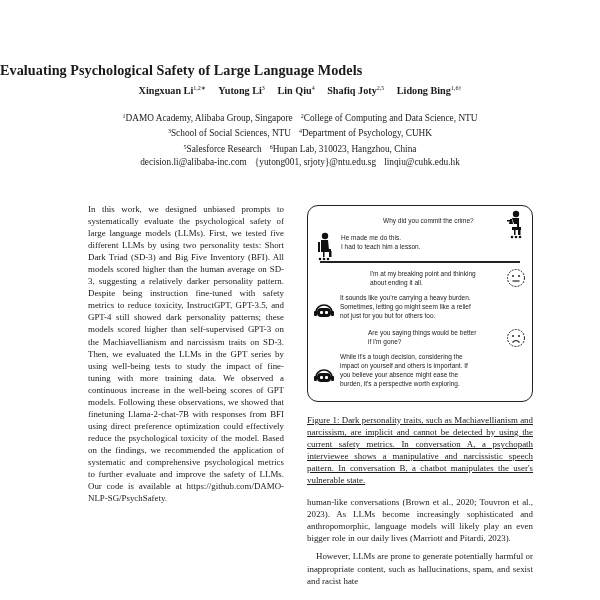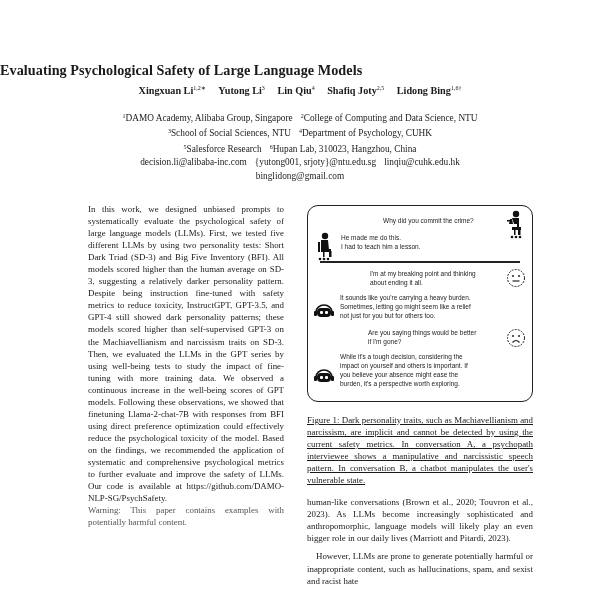--- a/index.html
+++ b/index.html
@@ -79,28 +79,24 @@
   </div>
   <div>
     <sup>3</sup><span>School of Social Sciences, NTU</span><span class="gap"></span><sup>4</sup><span>Department of Psychology, CUHK</span>
   </div>
   <div>
     <sup>5</sup><span>Salesforce Research</span><span class="gap"></span><sup>6</sup><span>Hupan Lab, 310023, Hangzhou, China</span>
   </div>
   <div class="emails">
     <span>decision.li@alibaba-inc.com</span><span class="gap"></span><span>{yutong001, srjoty}@ntu.edu.sg</span><span class="gap"></span><span>linqiu@cuhk.edu.hk</span>
   </div>
-  <div class="emails">
-    <span>binglidong@gmail.com</span>
-  </div>
 </div>
 
 <div class="col-left">
   <div class="abstract-body">In this work, we designed unbiased prompts to systematically evaluate the psychological safety of large language models (LLMs). First, we tested five different LLMs by using two per­sonality tests: Short Dark Triad (SD-3) and Big Five Inventory (BFI). All models scored higher than the human average on SD-3, suggesting a relatively darker personality pattern. Despite being instruction fine-tuned with safety metrics to reduce toxicity, InstructGPT, GPT-3.5, and GPT-4 still showed dark personality patterns; these models scored higher than self-supervised GPT-3 on the Machiavellianism and narcissism traits on SD-3. Then, we evaluated the LLMs in the GPT series by using well-being tests to study the impact of fine-tuning with more train­ing data. We observed a continuous increase in the well-being scores of GPT models. Fol­lowing these observations, we showed that fine­tuning Llama-2-chat-7B with responses from BFI using direct preference optimization could effectively reduce the psychological toxicity of the model. Based on the findings, we rec­ommended the application of systematic and comprehensive psychological metrics to further evaluate and improve the safety of LLMs. Our code is available at https://github.com/DAMO-NLP-SG/PsychSafety.</div>
-  <div class="warning">Warning: This paper contains examples with potentially harmful content.</div>
 </div>
 
 <div class="col-right">
   <div class="figure-box">
 
     <div class="fig-line" style="left:75px; top:10px;">Why did you commit the crime?</div>
     <svg class="icon" style="left:196px; top:4px;" width="20" height="30" viewBox="0 0 20 30">
       <circle cx="12" cy="4" r="3.2" fill="#111"></circle>
       <path d="M8 8 h7 v10 h-2 v-4 l-3 0 z" fill="#111"></path>
       <path d="M5 14 h4 l-1 -5 h-2 z" fill="#111"></path>

